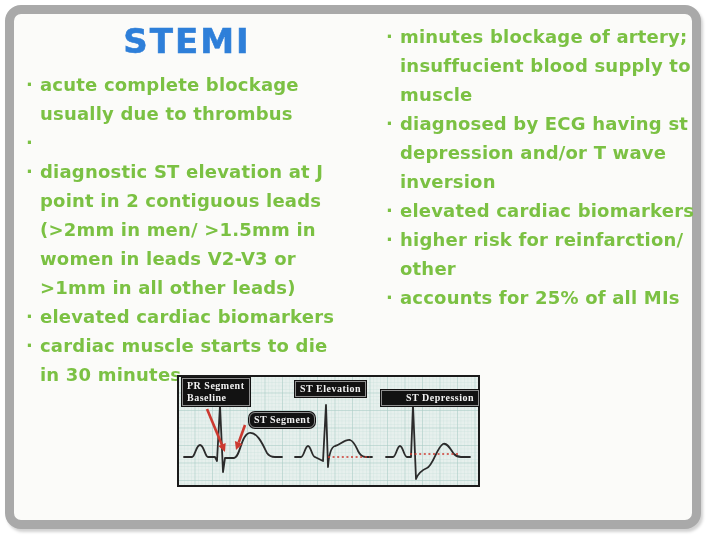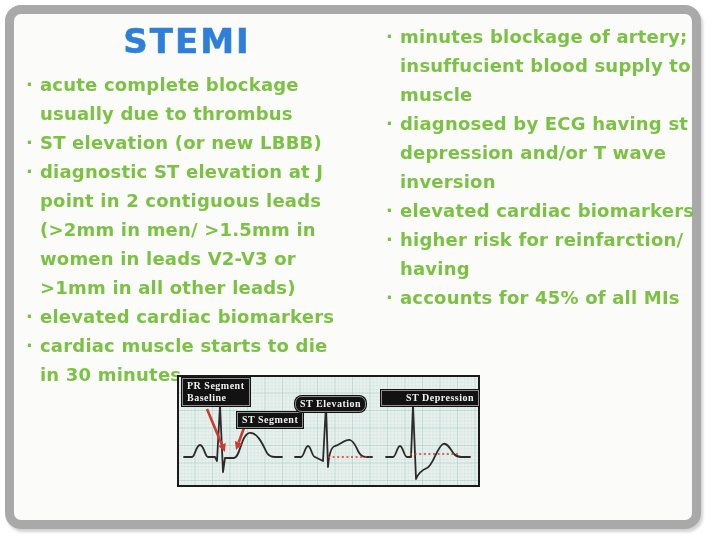--- a/index.html
+++ b/index.html
@@ -37,41 +37,40 @@
   .ecg svg { position:absolute; left:0; top:0; }
   .ecg-label {
     position:absolute;
     background:#121212; color:#f2f2f2;
     font-family:"Liberation Serif", serif; font-weight:700; font-size:10px;
     line-height:12px; padding:1px 4px;
     border:1px solid #8f8f8f; box-shadow:0 0 0 1px #121212;
     white-space:nowrap; letter-spacing:0.5px;
   }
   .lbl-pr      { left:5px;   top:3px;  }
-  .lbl-stseg   { left:60px;  top:37px; }
-  .lbl-stelev  { left:118px; top:21px;border-radius:7px;  }
+  .lbl-stseg   { left:72px;  top:37px;border-radius:6px; }
+  .lbl-stelev  { left:118px; top:6px;  }
   .lbl-stdep   { left:204px; top:15px;padding-left:24px; }
 </style>
 </head>
 <body>
 
 <div id="stage">
 
   <div class="card"></div>
 
   <div class="col col-left">
     <div class="col-title">STEMI</div>
 
     <div class="bullet">
       <span class="dot">·</span>
       <span class="btext">acute complete blockage usually due to thrombus</span>
     </div>
     <div class="bullet">
       <span class="dot">·</span>
-      <span class="btext">ST elevation (or new LBBB)</span>
     </div>
     <div class="bullet">
       <span class="dot">·</span>
       <span class="btext">diagnostic ST elevation at J point in 2 contiguous leads (&gt;2mm in men/ &gt;1.5mm in women in leads V2-V3 or &gt;1mm in all other leads)</span>
     </div>
     <div class="bullet">
       <span class="dot">·</span>
       <span class="btext">elevated cardiac biomarkers</span>
     </div>
     <div class="bullet">
@@ -89,25 +88,25 @@
     <div class="bullet">
       <span class="dot">·</span>
       <span class="btext">diagnosed by ECG having st depression and/or T wave inversion</span>
     </div>
     <div class="bullet">
       <span class="dot">·</span>
       <span class="btext">elevated cardiac biomarkers</span>
     </div>
     <div class="bullet">
       <span class="dot">·</span>
-      <span class="btext">higher risk for reinfarction/ having</span>
+      <span class="btext">higher risk for reinfarction/ other</span>
     </div>
     <div class="bullet">
       <span class="dot">·</span>
-      <span class="btext">accounts for 45% of all MIs</span>
+      <span class="btext">accounts for 25% of all MIs</span>
     </div>
   </div>
 
   <div class="ecg">
     <svg width="303" height="112" viewBox="0 0 303 112">
       <defs>
         <pattern id="gs" width="3.5" height="3.5" patternUnits="userSpaceOnUse">
           <path d="M3.5 0H0V3.5" fill="none" stroke="#c7ded8" stroke-width="0.6"></path>
         </pattern>
         <pattern id="gb" width="17.5" height="17.5" patternUnits="userSpaceOnUse">

